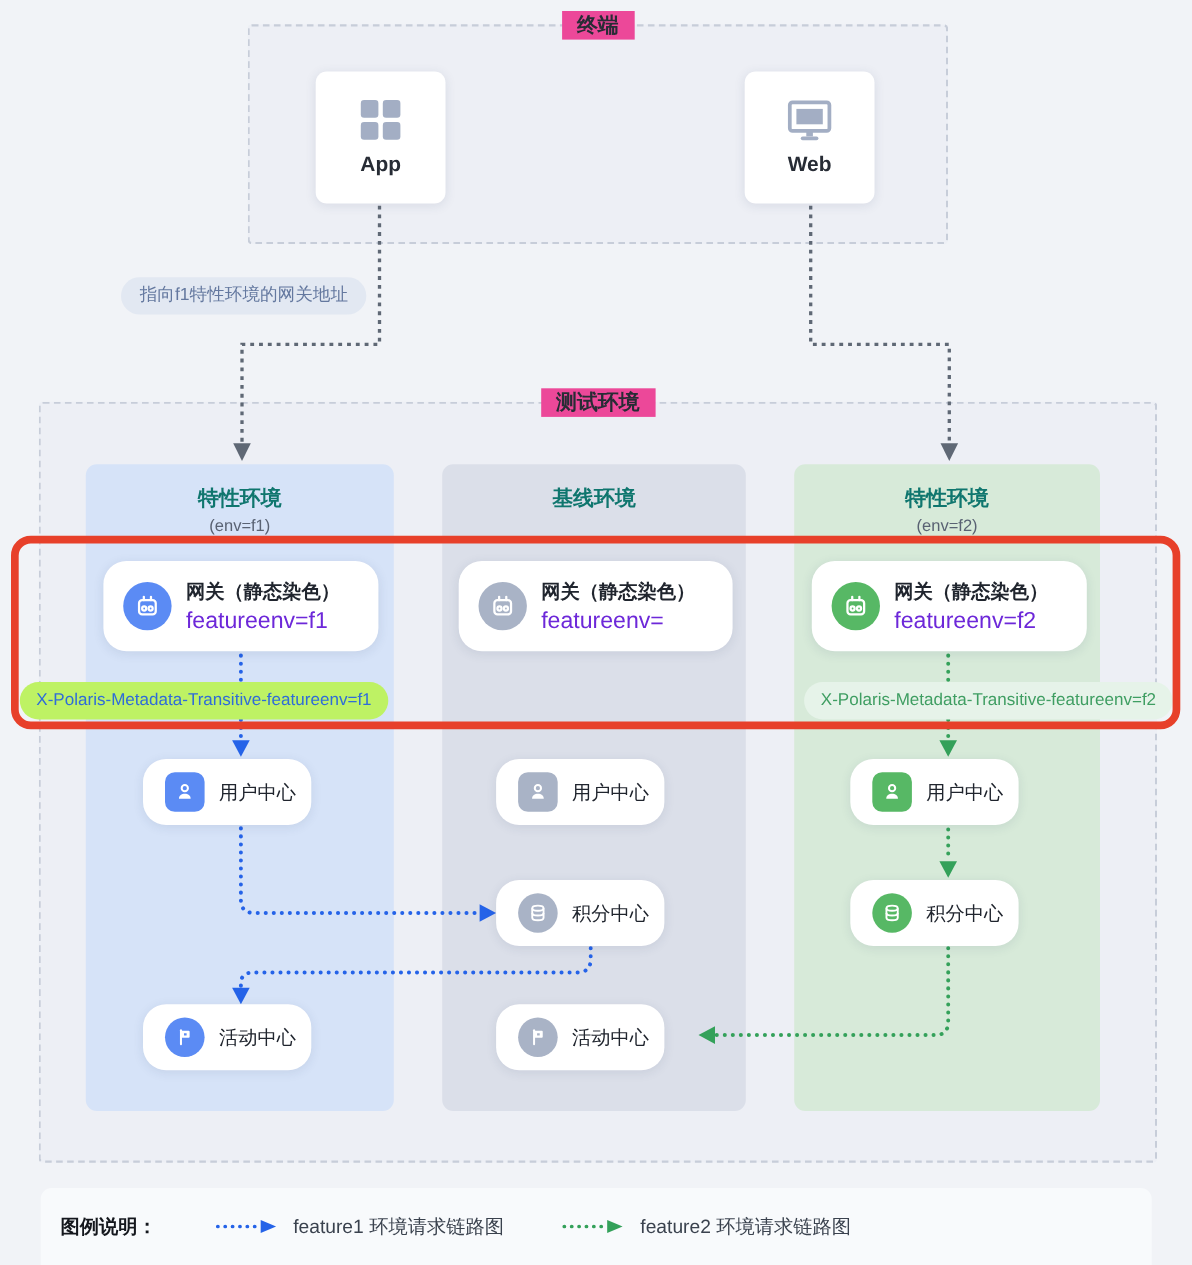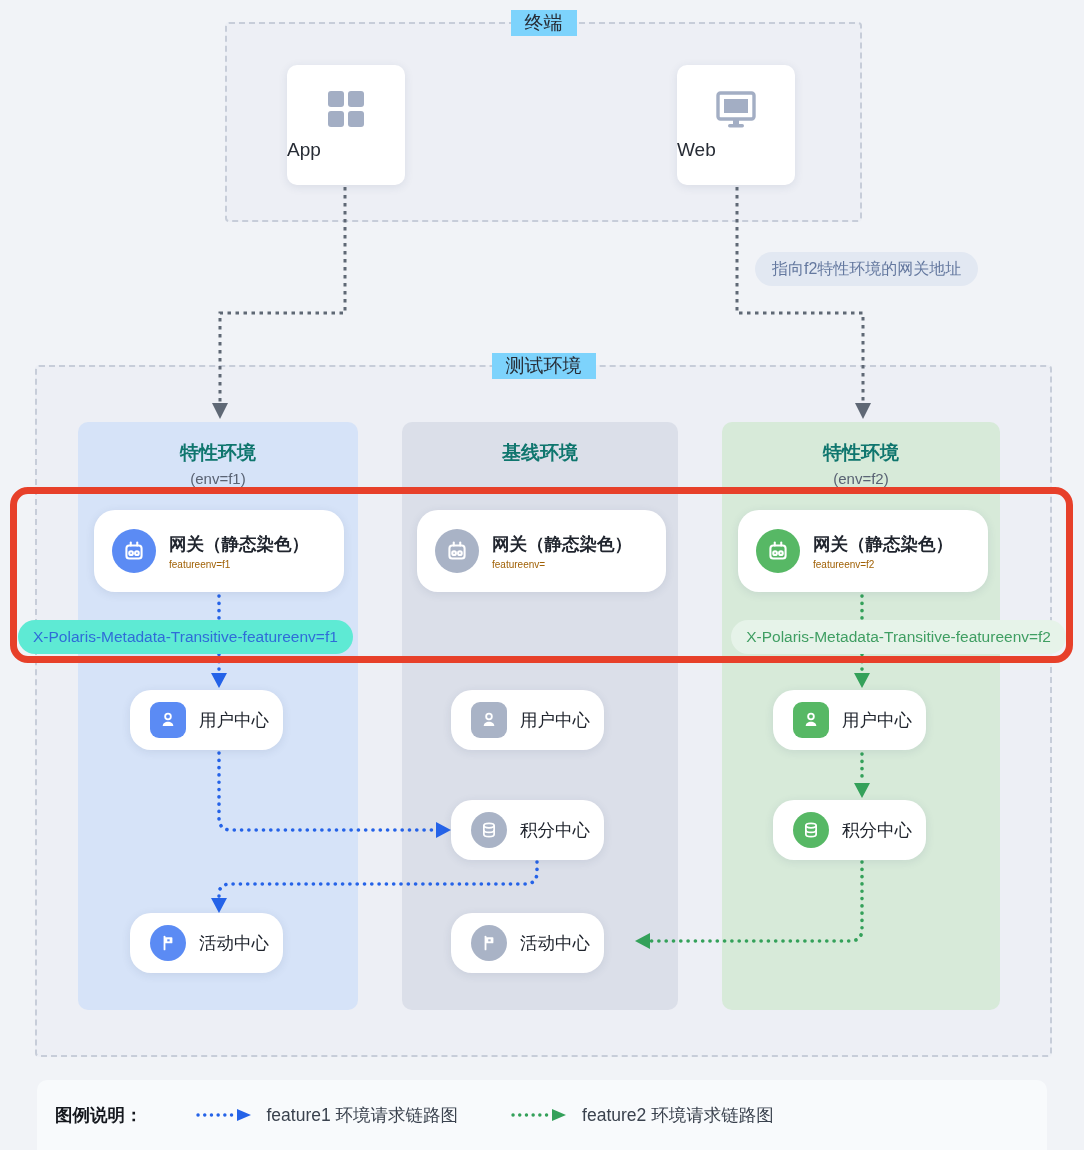--- a/index.html
+++ b/index.html
@@ -11,29 +11,29 @@
   .stage{
     position:relative;width:1084px;height:1150px;background:#f1f3f7;overflow:hidden;
   }
   
   .group-box{
     position:absolute;border:2px dashed #c7cdd9;border-radius:4px;
     background:rgba(216,222,233,0.14);
   }
   .group-title{
     position:absolute;top:-14px;left:50%;transform:translateX(-50%);
-    background:#7dd3fc;padding:0 14px;font-size:19px;font-weight:400;color:#272c35;white-space:nowrap;
+    background:#ec4899;padding:0 14px;font-size:19px;font-weight:700;color:#272c35;white-space:nowrap;
   }
   .terminal-box{left:225px;top:22px;width:633px;height:196px;}
   .testenv-box{left:35px;top:365px;width:1013px;height:688px;}
   
   .tcard{
     position:absolute;top:65px;width:118px;height:120px;background:#fff;border-radius:10px;
     box-shadow:0 2px 10px rgba(40,60,95,0.10);
-    display:flex;flex-direction:column;justify-content:flex-start;
+    display:flex;flex-direction:column;align-items:center;justify-content:flex-start;font-weight:bold;
   }
   .tcard .ticon{margin-top:22px;height:44px;display:flex;align-items:center;justify-content:center;}
   .tcard .tlabel{margin-top:8px;font-size:19px;color:#272c35;}
   
   .route-pill{
     position:absolute;height:34px;line-height:34px;border-radius:17px;
     background:#e2e8f2;color:#64789f;font-size:16px;padding:0 17px;white-space:nowrap;
   }
   
   .env-col{position:absolute;top:422px;height:588px;border-radius:10px;}
@@ -50,35 +50,35 @@
     display:flex;align-items:center;
   }
   .gw-card{top:510px;height:82px;padding-left:18px;box-sizing:border-box;}
   .gw-f1{left:94px;width:250px;}
   .gw-base{left:417px;width:249px;}
   .gw-f2{left:738px;width:250px;}
   .gw-icon{width:44px;height:44px;border-radius:50%;flex:0 0 44px;
     display:flex;align-items:center;justify-content:center;margin-right:13px;}
   .gw-text{display:flex;flex-direction:column;}
   .gw-title{font-size:17.5px;font-weight:600;color:#20252e;white-space:nowrap;}
-  .gw-sub{margin-top:3px;font-size:10px;color:#a16207;}
+  .gw-sub{margin-top:3px;font-size:21px;color:#6d28d9;}
   .svc-card{height:60px;width:153px;padding-left:20px;box-sizing:border-box;}
   .svc-icon{width:36px;height:36px;flex:0 0 36px;display:flex;align-items:center;justify-content:center;margin-right:13px;}
   .svc-icon.square{border-radius:9px;}
   .svc-icon.round{border-radius:50%;}
   .svc-label{font-size:17.5px;color:#20252e;white-space:nowrap;}
   .acc-blue{background:#5b8bf4;}
   .acc-gray{background:#a9b3c6;}
   .acc-green{background:#57b865;}
   
   .hdr-pill{
     position:absolute;top:620px;height:34px;line-height:34px;border-radius:17px;
     font-size:15.5px;padding:0 15px;white-space:nowrap;
   }
-  .hdr-f1{left:18px;background:#5eead4;color:#2f6cd8;}
+  .hdr-f1{left:18px;background:#bef264;color:#2f6cd8;}
   .hdr-f2{right:18px;background:#e6f3e9;color:#3f9e62;}
   
   .arrows{position:absolute;left:0;top:0;pointer-events:none;}
   .highlight-box{
     position:absolute;left:10px;top:487px;width:1063px;height:176px;
     border:7px solid #e7402a;border-radius:18px;box-sizing:border-box;pointer-events:none;
   }
   
   .legend-bar{
     position:absolute;left:37px;top:1080px;width:1010px;height:70px;
@@ -117,21 +117,21 @@
       <svg width="44" height="44" viewBox="0 0 44 44">
         <rect x="4" y="6" width="36" height="26" rx="2.5" fill="none" stroke="#a3aec4" stroke-width="3.4"></rect>
         <rect x="10" y="12" width="24" height="14" fill="#a3aec4"></rect>
         <rect x="19" y="32" width="6" height="5" fill="#a3aec4"></rect>
         <rect x="14" y="37" width="16" height="3.4" rx="1.7" fill="#a3aec4"></rect>
       </svg>
     </span>
     <span class="tlabel">Web</span>
   </div>
 
-  <div class="route-pill" style="left:755px;top:252px">指向f2特性环境的网关地址</div>
+  <div class="route-pill" style="left:110px;top:252px">指向f1特性环境的网关地址</div>
 
   <div class="group-box testenv-box">
     <span class="group-title">测试环境</span>
   </div>
 
   <div class="env-col col-f1">
     <div class="col-head">
       <div class="col-title">特性环境</div>
       <div class="col-sub">(env=f1)</div>
     </div>

